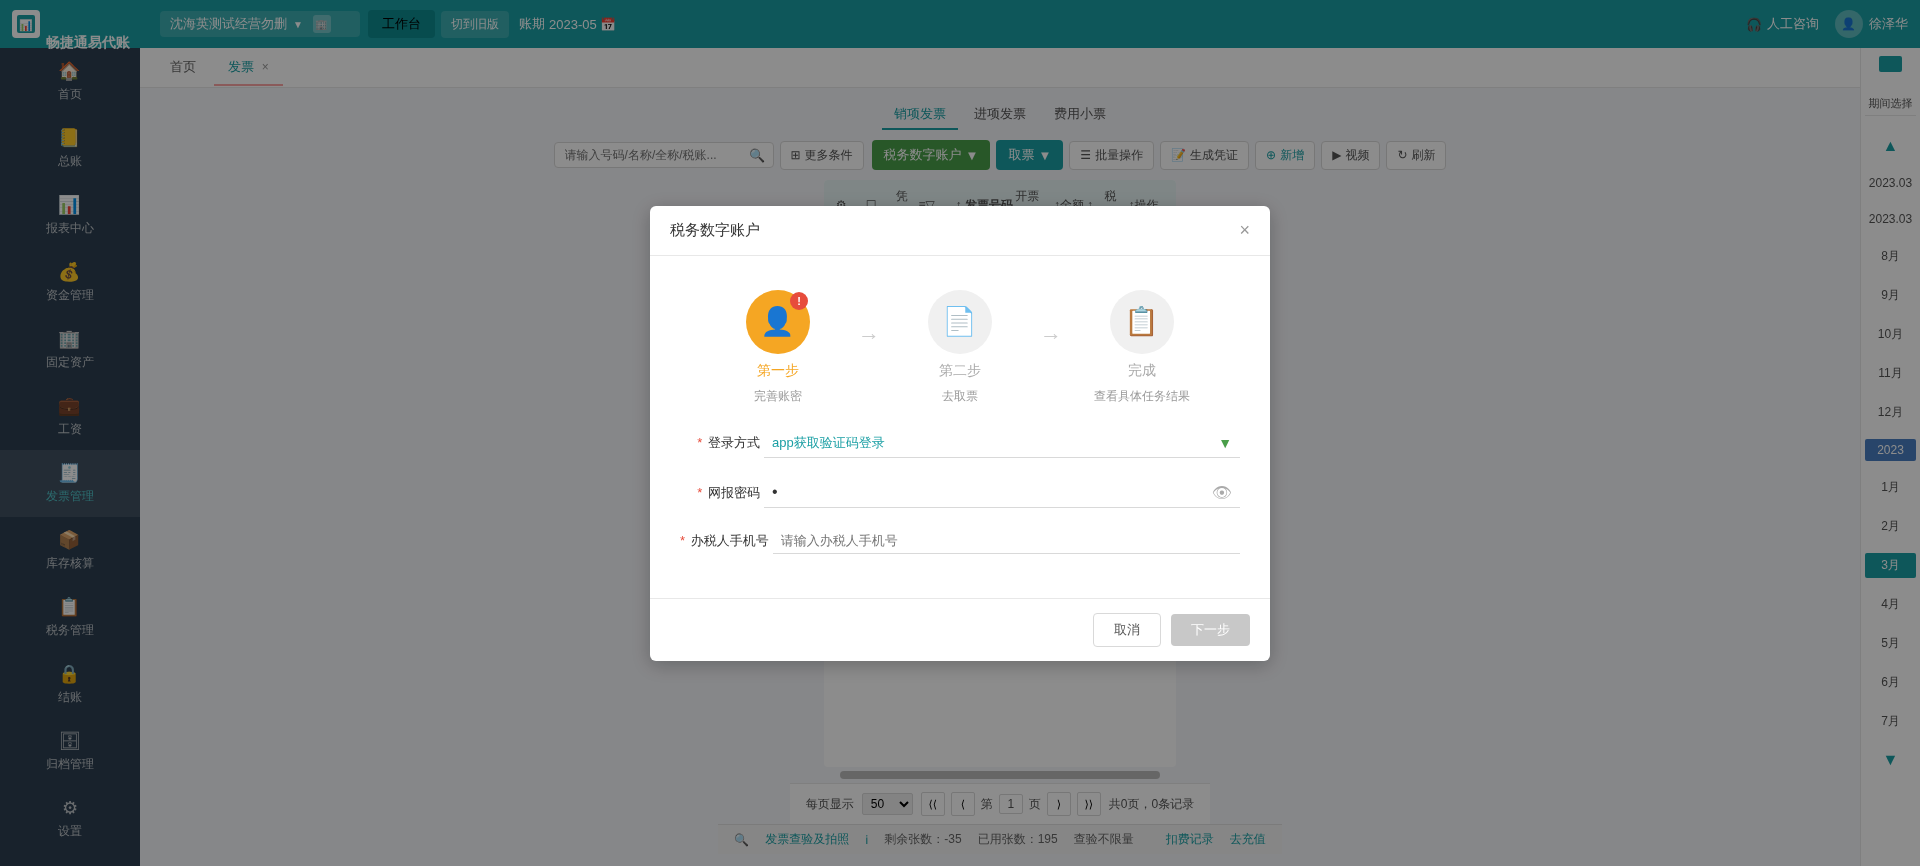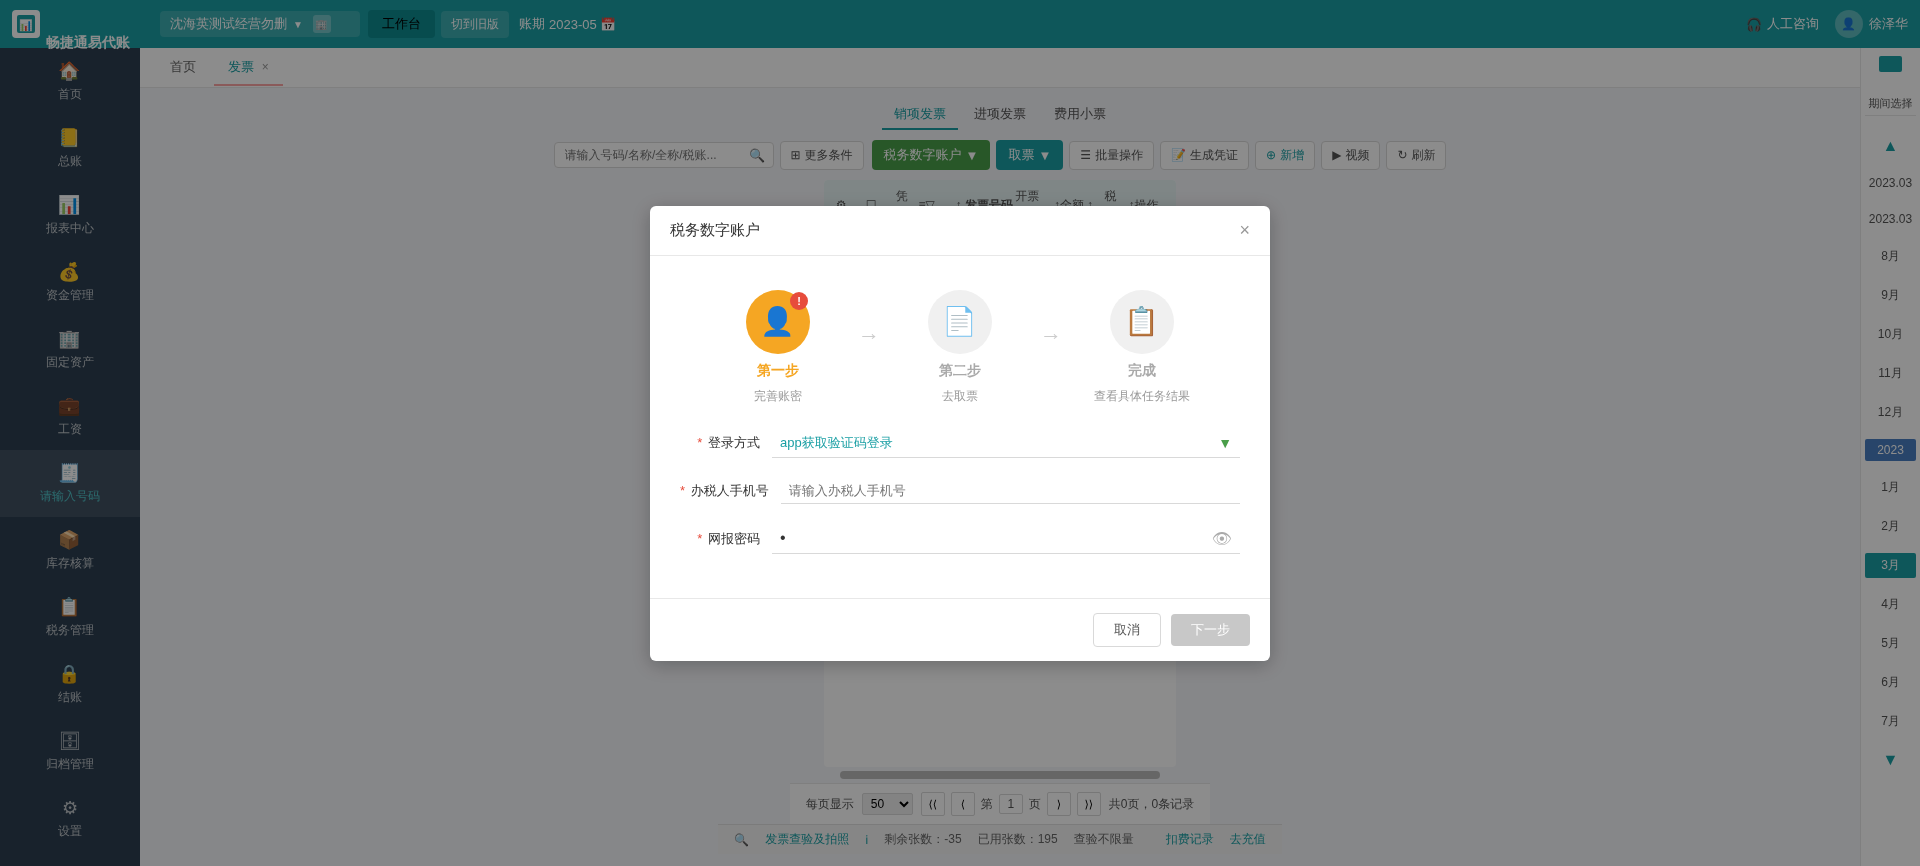--- a/index.html
+++ b/index.html
@@ -485,40 +485,40 @@
       display: flex;
       align-items: center;
       justify-content: center;
       color: white;
       font-size: 11px;
       font-weight: bold;
     }
     .step-label {
       font-size: 14px;
       color: #f5a623;
-      font-weight: 700;
+      font-weight: 400;
     }
     .step-label.inactive { color: #aaa; }
     .step-desc {
       font-size: 12px;
       color: #999;
       text-align: center;
     }
     .step-arrow {
       color: #ccc;
       font-size: 22px;
       margin-bottom: 28px;
     }
 
     
     .form-row {
       display: flex;
       align-items: center;
       margin-bottom: 20px;
-      gap: 12px;
+      gap: 4px;
     }
     .form-label {
       min-width: 80px;
       font-size: 13px;
       color: #333;
       text-align: right;
     }
     .form-label .required { color: #e74c3c; margin-right: 2px; }
     .form-control {
       flex: 1;
@@ -661,21 +661,21 @@
     <div class="sidebar-item">
       <span class="sidebar-icon">🏢</span>
       <span>固定资产</span>
     </div>
     <div class="sidebar-item">
       <span class="sidebar-icon">💼</span>
       <span>工资</span>
     </div>
     <div class="sidebar-item active">
       <span class="sidebar-icon">🧾</span>
-      <span>请输入号码</span>
+      <span>发票管理</span>
     </div>
     <div class="sidebar-item">
       <span class="sidebar-icon">📦</span>
       <span>库存核算</span>
     </div>
     <div class="sidebar-item">
       <span class="sidebar-icon">📋</span>
       <span>税务管理</span>
     </div>
     <div class="sidebar-item">
@@ -914,35 +914,35 @@
         </div>
         <div class="form-select">
           <span style="color:#1a9fa4;">app获取验证码登录</span>
           <span class="select-arrow">▼</span>
         </div>
       </div>
 
       <div class="form-row">
         <div class="form-label">
           <span class="required">*</span>
-          <span>办税人手机号</span>
+          <span>网报密码</span>
         </div>
         <div class="form-control">
-          <input type="text" placeholder="请输入办税人手机号" style="flex: 1 1 0%; border: none; outline: none; background: transparent; font-size: 13px; color: rgb(153, 153, 153);">
+          <input type="password" value="a" style="flex: 1 1 0%; border: none; outline: none; background: transparent; font-size: 16px; letter-spacing: 4px;">
+          <span class="password-toggle">👁</span>
         </div>
       </div>
 
       <div class="form-row">
         <div class="form-label">
           <span class="required">*</span>
-          <span>网报密码</span>
+          <span>办税人手机号</span>
         </div>
         <div class="form-control">
-          <input type="password" value="a" style="flex: 1 1 0%; border: none; outline: none; background: transparent; font-size: 16px; letter-spacing: 4px;">
-          <span class="password-toggle">👁</span>
+          <input type="text" placeholder="请输入办税人手机号" style="flex: 1 1 0%; border: none; outline: none; background: transparent; font-size: 13px; color: rgb(153, 153, 153);">
         </div>
       </div>
 
     </div>
 
     <div class="modal-footer">
       <button class="btn-cancel">取消</button>
       <button class="btn-next">下一步</button>
     </div>
 

